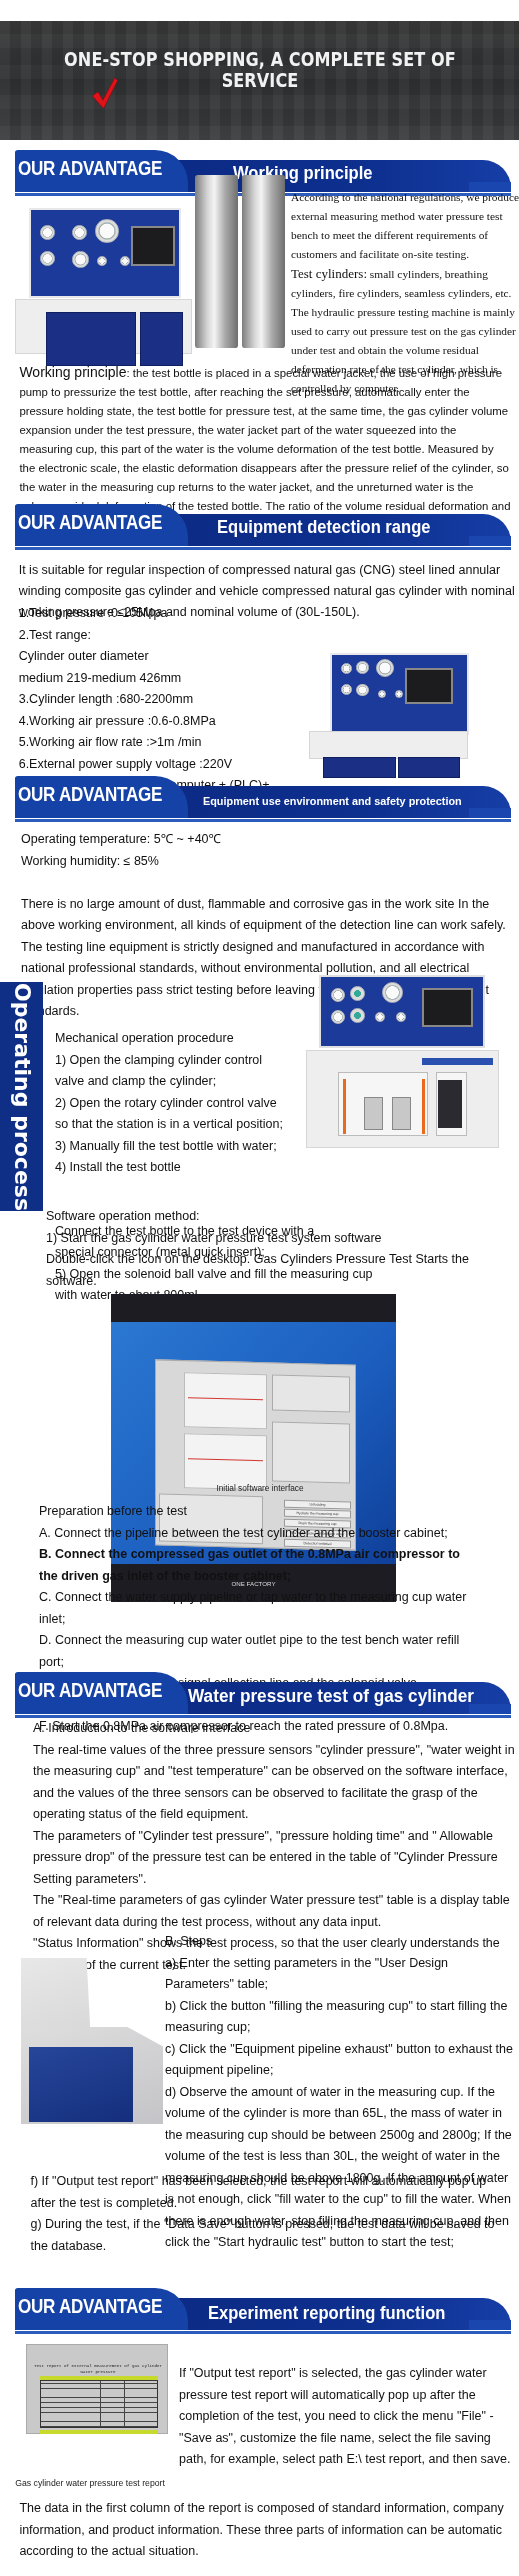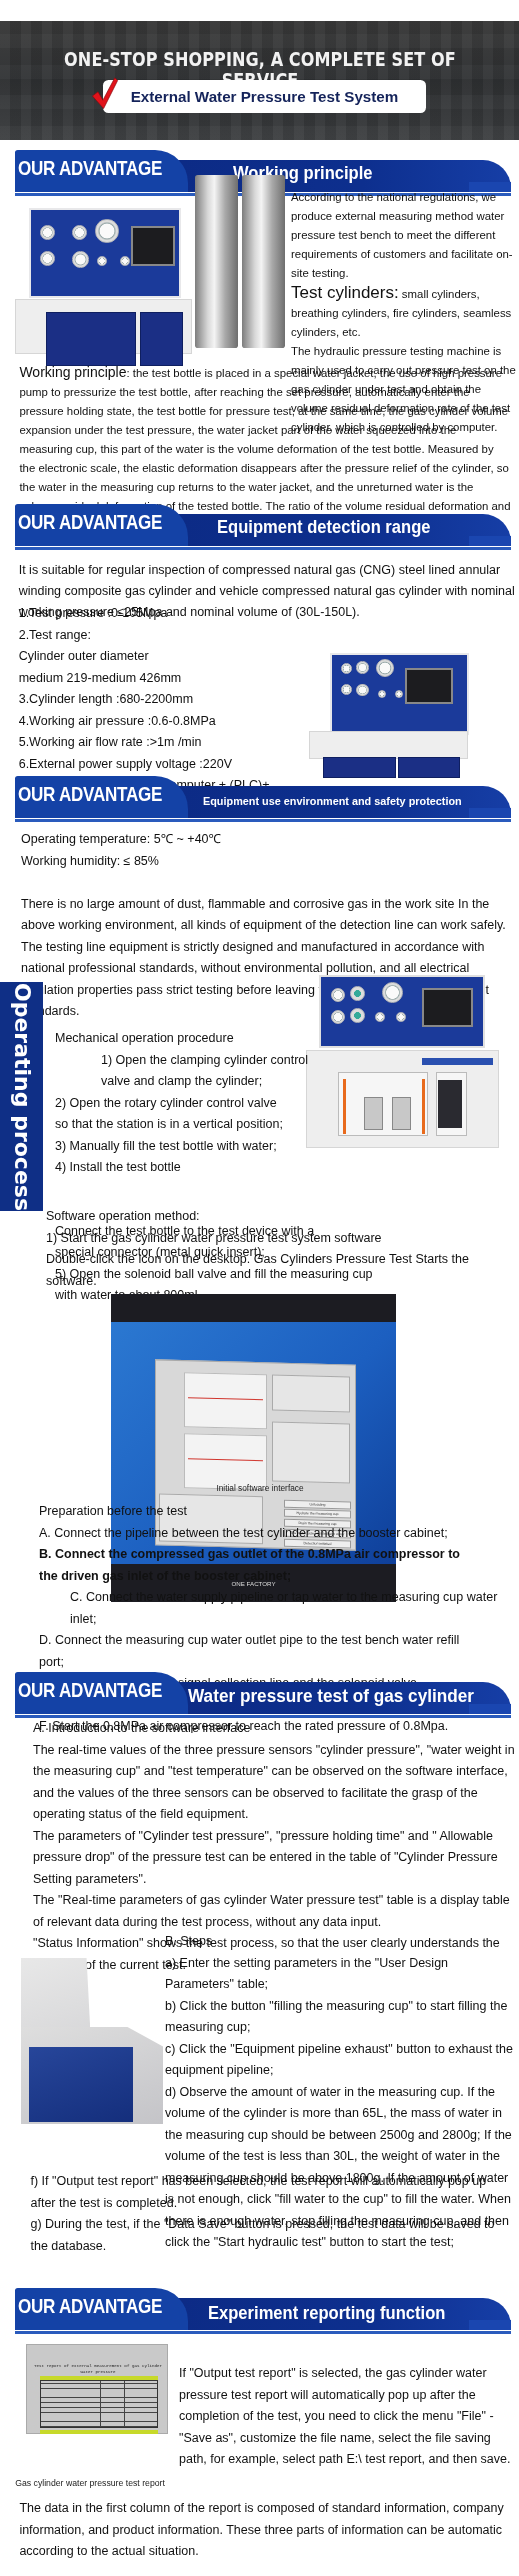--- a/index.html
+++ b/index.html
@@ -60,23 +60,20 @@
   .report .band { position:absolute; left:12.5px; width:118px; height:4.2px; background:#c7d92a; }
   .report .grid { position:absolute; left:12.5px; top:35px; width:118px; height:48px;
     background: repeating-linear-gradient(0deg,#444 0 0.7px,transparent 0.7px 4.8px), repeating-linear-gradient(90deg,transparent 0 26px,#444 26px 26px,transparent 26px 59px,#444 59px 60px,transparent 60px 83px,#444 83px 84px,transparent 84px 118px); border:0.7px solid #333; }
 </style>
 </head>
 <body>
 
 <div class="abs top-banner">
   <div class="tex"></div>
   <div class="headline">ONE-STOP SHOPPING, A COMPLETE SET OF SERVICE</div>
-  <div class="pill">
-    <span>External Water Pressure Test System</span>
-  </div>
   <svg class="check" viewBox="0 0 40 50">
     <path d="M2 30 L10 24 L17 36 L34 4 L38 8 L18 48 Z" fill="#e0131b" stroke="#8a0a0f" stroke-width="1"></path>
   </svg>
 </div>
 
 <div class="abs sec-head" style="top:150px;">
   <div class="right"></div>
   <div class="left-cap"></div>
   <div class="adv">OUR ADVANTAGE</div>
   <div class="title" style="left:218px;">Working principle</div>
@@ -93,23 +90,23 @@
   <div class="gauge" style="left:82px; top:48px; width:9.7px; height:9.7px;"></div>
   <div class="gauge" style="left:105px; top:48px; width:9.7px; height:9.7px;"></div>
   <div class="screen" style="left:116px; top:18px; width:44px; height:40px;"></div>
   <div class="cabinet" style="left:0; top:91px; width:177px; height:55px;"></div>
   <div class="door" style="left:31px; top:104px; width:90px; height:54px;"></div>
   <div class="door" style="left:125px; top:104px; width:43px; height:54px;"></div>
 </div>
 <div class="cyl" style="left:195px; top:175px; width:43px; height:173px;"></div>
 <div class="cyl" style="left:242px; top:175px; width:43px; height:173px;"></div>
 
-<div class="abs txt" style="left:291px; top:188px; width:229px; font-size:11.4px; line-height:19px;">
+<div class="abs txt" style="left:291px; top:188px; width:229px; font-size:11.4px; line-height:19px;font-family:Liberation Serif, serif;">
   <p>According to the national regulations, we produce external measuring method water pressure test bench to meet the different requirements of customers and facilitate on-site testing.</p>
-  <p><span style="font-size:17px;">Test cylinders:</span><span> small cylinders, breathing cylinders, fire cylinders, seamless cylinders, etc.</span></p>
+  <p><span style="font-size:13px;">Test cylinders:</span><span> small cylinders, breathing cylinders, fire cylinders, seamless cylinders, etc.</span></p>
   <p>The hydraulic pressure testing machine is mainly used to carry out pressure test on the gas cylinder under test and obtain the volume residual deformation rate of the test cylinder, which is controlled by computer.</p>
 </div>
 
 <div class="abs txt" style="left:19.4px; top:363px; width:492px; font-size:11.4px; line-height:19px;">
   <span style="font-size:14px;">Working principle</span><span>: the test bottle is placed in a special water jacket, the use of high pressure pump to pressurize the test bottle, after reaching the set pressure, automatically enter the pressure holding state, the test bottle for pressure test, at the same time, the gas cylinder volume expansion under the test pressure, the water jacket part of the water squeezed into the measuring cup, this part of the water is the volume deformation of the test bottle. Measured by the electronic scale, the elastic deformation disappears after the pressure relief of the cylinder, so the water in the measuring cup returns to the water jacket, and the unreturned water is the volume residual deformation of the tested bottle. The ratio of the volume residual deformation and the total deformation is calculated manually through the electronic scale record.</span>
 </div>
 
 <div class="abs sec-head" style="top:504px;">
   <div class="right"></div>
   <div class="left-cap"></div>
@@ -186,21 +183,21 @@
     <div style="position:absolute; left:25px; top:23.6px; width:19.4px; height:33px; background:#c8c8c8; border:0.7px solid #888;"></div>
     <div style="position:absolute; left:53px; top:23.6px; width:19.4px; height:33px; background:#c8c8c8; border:0.7px solid #888;"></div>
   </div>
   <div style="position:absolute; left:130px; top:97px; width:30.5px; height:64px; background:#f6f6f6; border:1.4px solid #bbb;">
     <div style="position:absolute; left:1.4px; top:7px; width:23.6px; height:48px; background:#2a2a30;"></div>
   </div>
 </div>
 
 <div class="abs txt" style="left:55px; top:1028px; width:326px; font-size:12.5px; line-height:21.5px;">
   <div>Mechanical operation procedure</div>
-  <div style="width:236px;margin-left:46px;">1) Open the clamping cylinder control valve and clamp the cylinder;</div>
+  <div style="width:236px;">1) Open the clamping cylinder control valve and clamp the cylinder;</div>
   <div style="width:236px;">2) Open the rotary cylinder control valve so that the station is in a vertical position;</div>
   <div>3) Manually fill the test bottle with water;</div>
   <div>4) Install the test bottle</div>
   <div style="width:270px;margin-top:42px;">Connect the test bottle to the test device with a special connector (metal quick insert);</div>
   <div style="width:326px;">5) Open the solenoid ball valve and fill the measuring cup with water to about 800ml.</div>
 </div>
 
 <div class="abs txt" style="left:46px; top:1206px; width:471px; font-size:12.5px; line-height:21.5px;">
   <div>Software operation method:</div>
   <div>1) Start the gas cylinder water pressure test system software</div>
@@ -223,21 +220,21 @@
   </div>
   <div class="brand">ONE FACTORY</div>
 </div>
 
 <div class="abs caption" style="left:0; width:520px; top:1483px; text-align:center;">Initial software interface</div>
 
 <div class="abs txt" style="left:39px; top:1501px; width:471px; font-size:12.5px; line-height:21.5px;">
   <div>Preparation before the test</div>
   <div>A. Connect the pipeline between the test cylinder and the booster cabinet;</div>
   <div style="width:443px;font-weight:bold;">B. Connect the compressed gas outlet of the 0.8MPa air compressor to the driven gas inlet of the booster cabinet;</div>
-  <div style="width:443px;margin-left:31px;">C. Connect the water supply pipeline or tap water to the measuring cup water inlet;</div>
+  <div style="width:443px;">C. Connect the water supply pipeline or tap water to the measuring cup water inlet;</div>
   <div style="width:443px;">D. Connect the measuring cup water outlet pipe to the test bench water refill port;</div>
   <div style="width:416px;">E. Connect the weighing signal collection line and the solenoid valve control line;</div>
   <div>F. Start the 0.8MPa air compressor to reach the rated pressure of 0.8Mpa.</div>
 </div>
 
 <div class="abs sec-head" style="top:1672px;">
   <div class="right"></div>
   <div class="left-cap"></div>
   <div class="adv">OUR ADVANTAGE</div>
   <div class="title" style="left:173px; top:12.5px; font-size:18.7px;">Water pressure test of gas cylinder</div>

